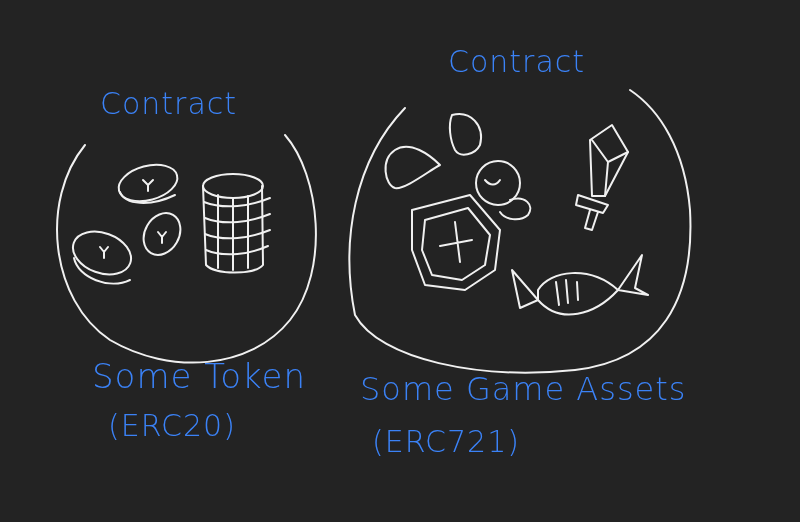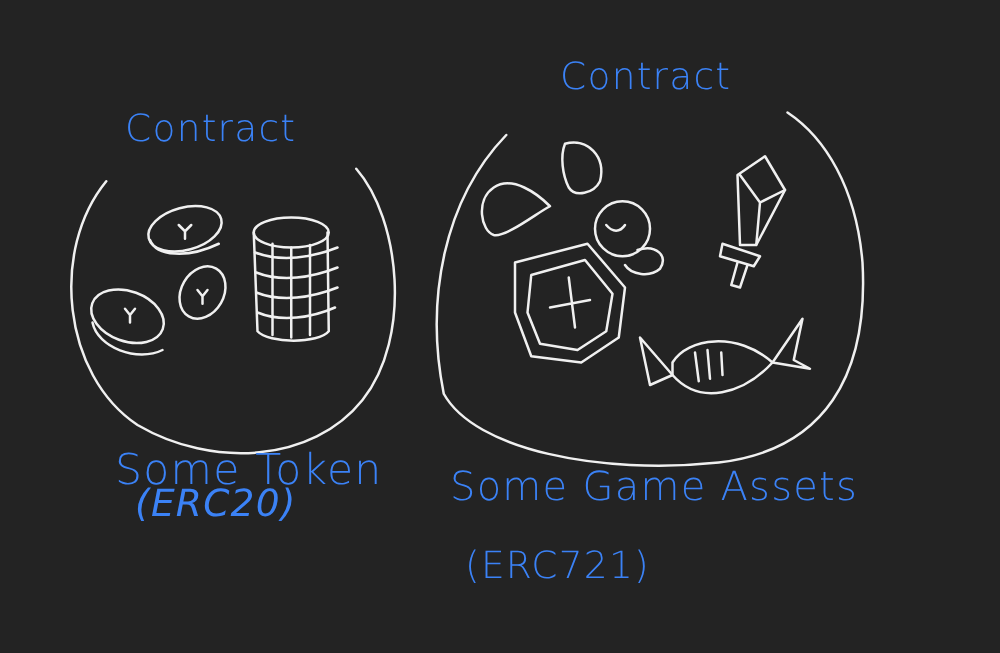--- a/index.html
+++ b/index.html
@@ -67,17 +67,17 @@
   <g>
     <path class="hw" d="M538,290 C550,270 590,265 618,290 C595,315 560,325 538,300 Z"></path>
     <path class="hw" d="M512,270 L520,308 L538,300 L525,285 Z"></path>
     <path class="hw" d="M618,290 L642,255 L635,288 L648,295 Z"></path>
     <path class="hw" d="M556,282 L559,305 M566,280 L568,303 M577,282 L578,300"></path>
   </g>
 </svg>
 
 <div class="lbl" style="left:100px;top:86px;font-size:30px;">Contract</div>
 <div class="lbl" style="left:92px;top:356px;font-size:34px;">Some Token</div>
-<div class="lbl" style="left:108px;top:386px;font-size:30px;font-style:italic;">(ERC20)</div>
+<div class="lbl" style="left:108px;top:408px;font-size:30px;">(ERC20)</div>
 
 <div class="lbl" style="left:448px;top:44px;font-size:30px;">Contract</div>
 <div class="lbl" style="left:360px;top:370px;font-size:32px;">Some Game Assets</div>
-<div class="lbl" style="left:372px;top:424px;font-size:30px;margin-top:11px;">(ERC721)</div>
+<div class="lbl" style="left:372px;top:424px;font-size:30px;">(ERC721)</div>
 
 </body></html>

